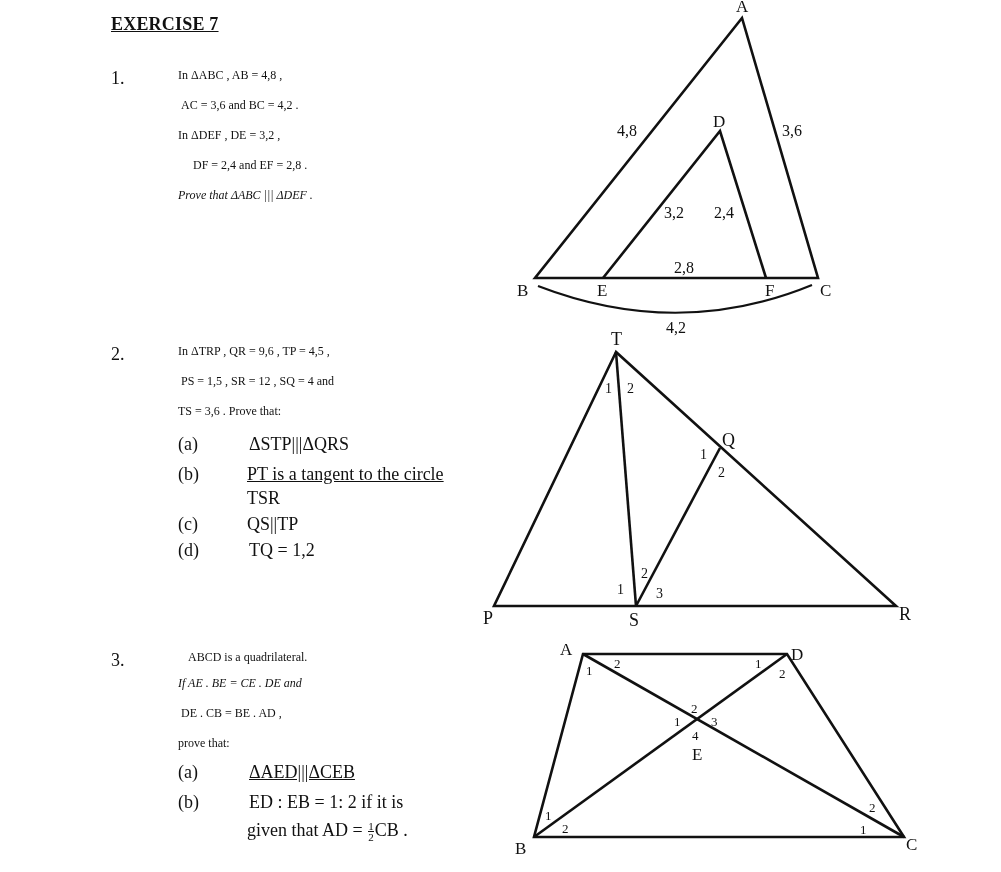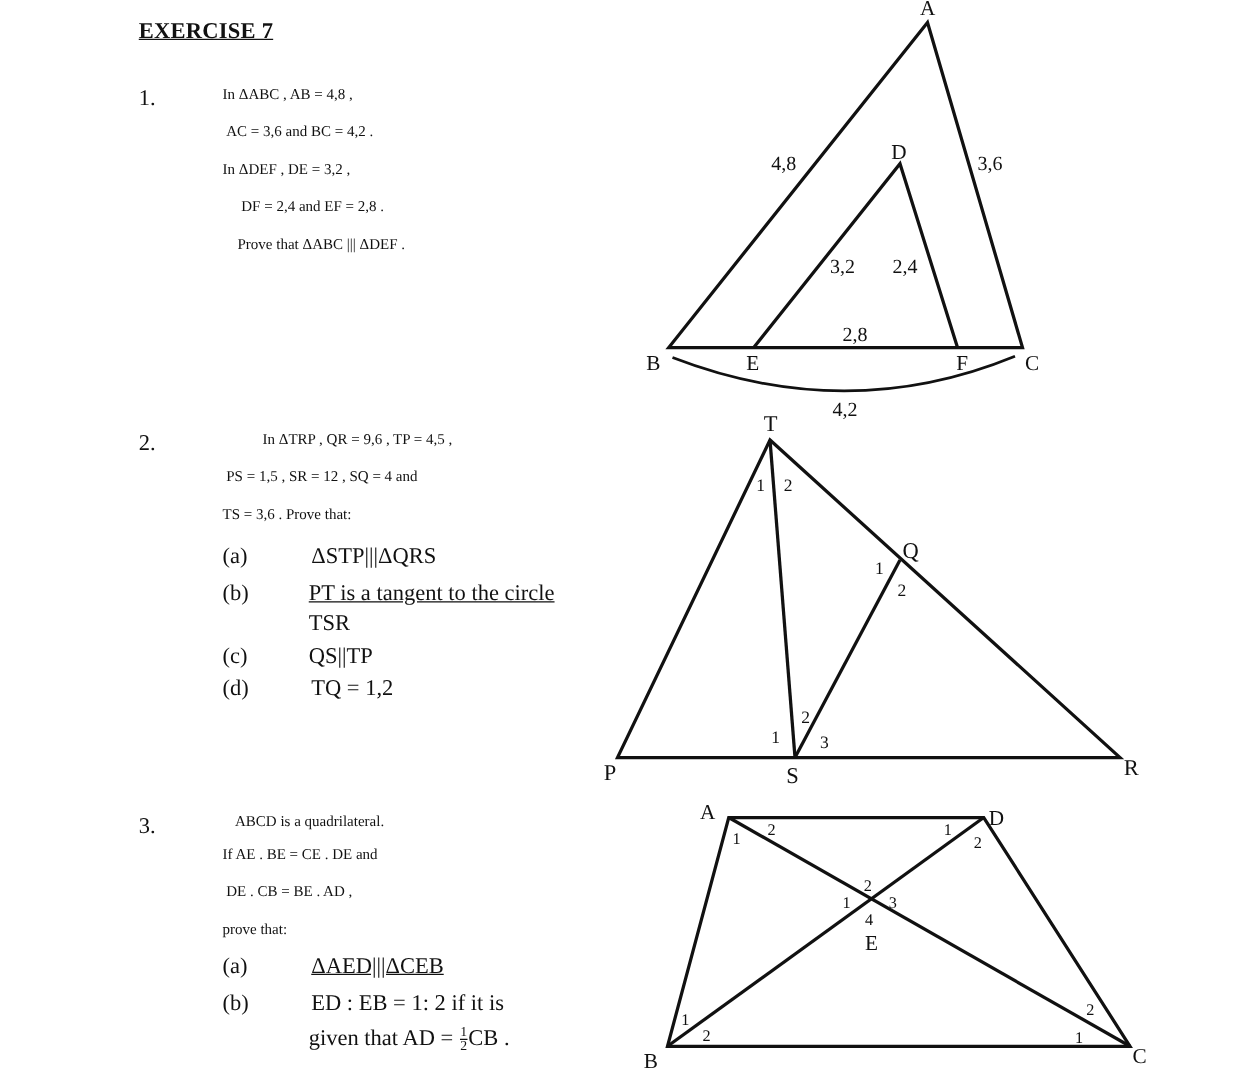--- a/index.html
+++ b/index.html
@@ -20,39 +20,39 @@
 </head>
 <body>
 
 <div class="title">EXERCISE 7</div>
 
 <div class="qnum" style="top:68px;">1.</div>
 <div class="line" style="left:178px;top:68px;">In ΔABC , AB = 4,8 ,</div>
 <div class="line" style="left:181px;top:98px;">AC = 3,6  and  BC = 4,2 .</div>
 <div class="line" style="left:178px;top:128px;">In ΔDEF , DE = 3,2 ,</div>
 <div class="line" style="left:169px;top:158px;margin-left:24px;">DF = 2,4  and  EF = 2,8 .</div>
-<div class="line" style="left:190px;top:188px;">Prove that  ΔABC ||| ΔDEF .</div>
+<div class="line" style="left:178px;top:188px;font-style:italic;">Prove that  ΔABC ||| ΔDEF .</div>
 
 <div class="qnum" style="top:344px;">2.</div>
-<div class="line" style="left:178px;top:344px;margin-left:32px;">In ΔTRP , QR = 9,6 , TP = 4,5 ,</div>
+<div class="line" style="left:178px;top:344px;">In ΔTRP , QR = 9,6 , TP = 4,5 ,</div>
 <div class="line" style="left:181px;top:374px;">PS = 1,5 , SR = 12 , SQ = 4  and</div>
 <div class="line" style="left:178px;top:404px;">TS = 3,6 . Prove that:</div>
 <div class="sub-label" style="top:434px;">(a)</div>
 <div class="sub-text" style="left:249px;top:434px;">ΔSTP|||ΔQRS</div>
 <div class="sub-label" style="top:464px;">(b)</div>
 <div class="sub-text" style="top:464px;text-decoration:underline;">PT is a tangent to the circle</div>
 <div class="sub-text" style="top:488px;">TSR</div>
 <div class="sub-label" style="top:514px;">(c)</div>
 <div class="sub-text" style="top:514px;">QS||TP</div>
 <div class="sub-label" style="top:540px;">(d)</div>
 <div class="sub-text" style="left:249px;top:540px;">TQ = 1,2</div>
 
 <div class="qnum" style="top:650px;">3.</div>
 <div class="line" style="left:188px;top:650px;">ABCD is a quadrilateral.</div>
-<div class="line" style="left:178px;top:676px;">If  AE . BE = CE . DE  and</div>
+<div class="line" style="left:178px;top:676px;font-style:italic;">If  AE . BE = CE . DE  and</div>
 <div class="line" style="left:181px;top:706px;">DE . CB = BE . AD ,</div>
 <div class="line" style="left:178px;top:736px;">prove that:</div>
 <div class="sub-label" style="top:762px;">(a)</div>
 <div class="sub-text" style="left:249px;top:762px;text-decoration:underline;">ΔAED|||ΔCEB</div>
 <div class="sub-label" style="top:792px;">(b)</div>
 <div class="sub-text" style="left:249px;top:792px;">ED : EB = 1: 2  if it is</div>
 <div class="sub-text" style="top:820px;">
   <span>given that  AD = </span><span class="frac"><span class="num">1</span><span>2</span></span><span>CB .</span>
 </div>
 

